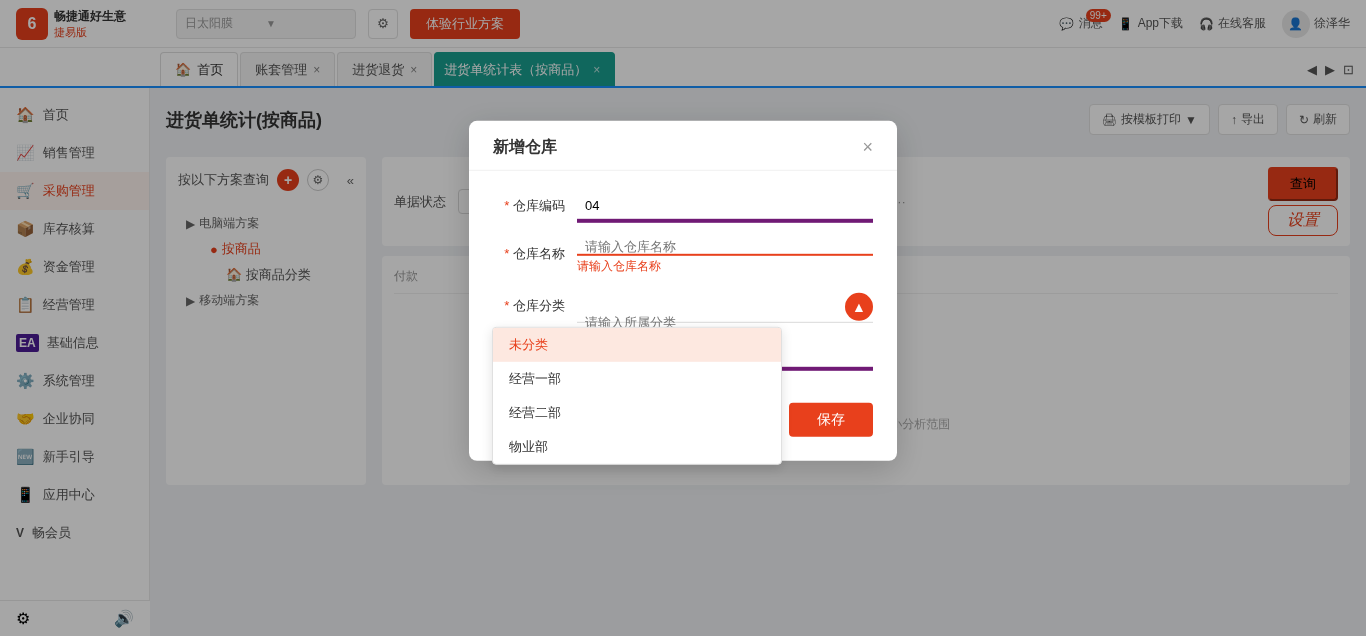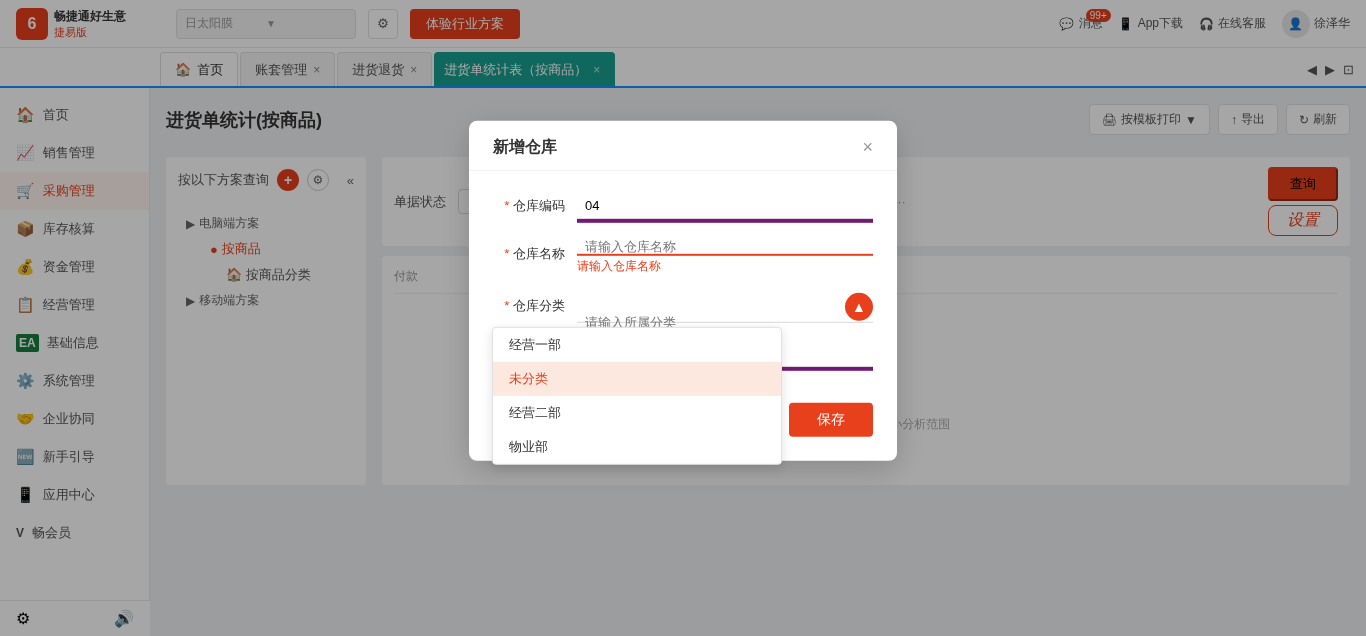--- a/index.html
+++ b/index.html
@@ -351,21 +351,21 @@
     </div>
     <div class="sidebar-item">
       <span class="sidebar-icon">💰</span>
       <span>资金管理</span>
     </div>
     <div class="sidebar-item">
       <span class="sidebar-icon">📋</span>
       <span>经营管理</span>
     </div>
     <div class="sidebar-item">
-      <span class="sidebar-icon" style="font-size:12px;font-weight:bold;background:#15803d;color:#fff;padding:2px 3px;border-radius:2px;">EA</span>
+      <span class="sidebar-icon" style="font-size:12px;font-weight:bold;background:#4c1d95;color:#fff;padding:2px 3px;border-radius:2px;">EA</span>
       <span>基础信息</span>
     </div>
     <div class="sidebar-item">
       <span class="sidebar-icon">⚙️</span>
       <span>系统管理</span>
     </div>
     <div class="sidebar-item">
       <span class="sidebar-icon">🤝</span>
       <span>企业协同</span>
     </div>
@@ -502,22 +502,22 @@
       <label class="form-label required">仓库分类</label>
       <div class="category-field">
         <div class="category-input-row">
           <input class="category-input" type="text" placeholder="请输入所属分类" style="">
           <div class="category-toggle">
             <span>▲</span>
           </div>
         </div>
 
         <div class="dropdown-list">
+          <div class="dropdown-item selected">未分类</div>
           <div class="dropdown-item">经营一部</div>
-          <div class="dropdown-item selected">未分类</div>
           <div class="dropdown-item">经营二部</div>
           <div class="dropdown-item">物业部</div>
         </div>
       </div>
     </div>
 
     <div class="form-row">
       <label class="form-label">备注</label>
       <input class="form-input" type="text" style="">
     </div>

